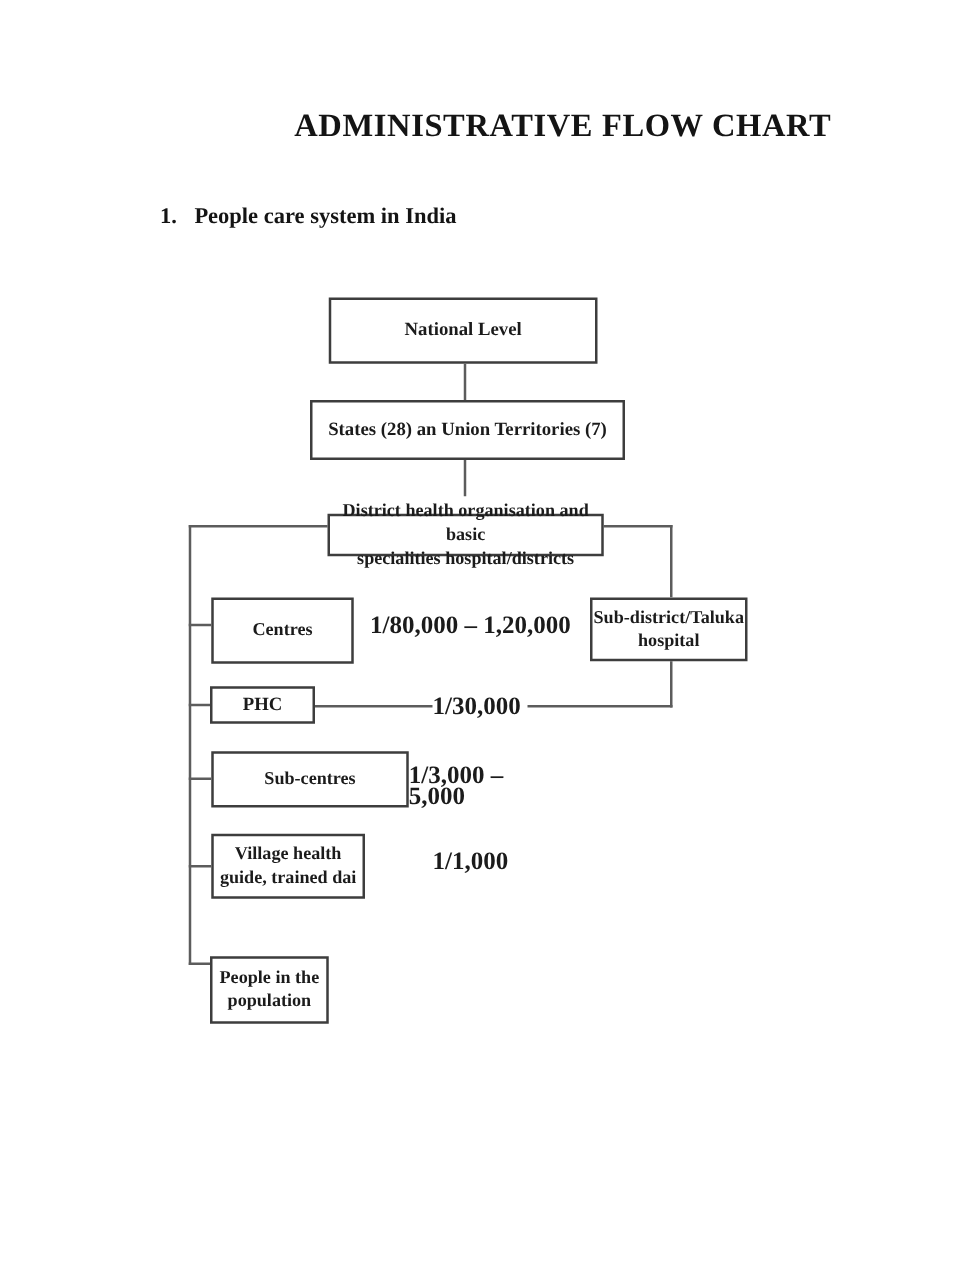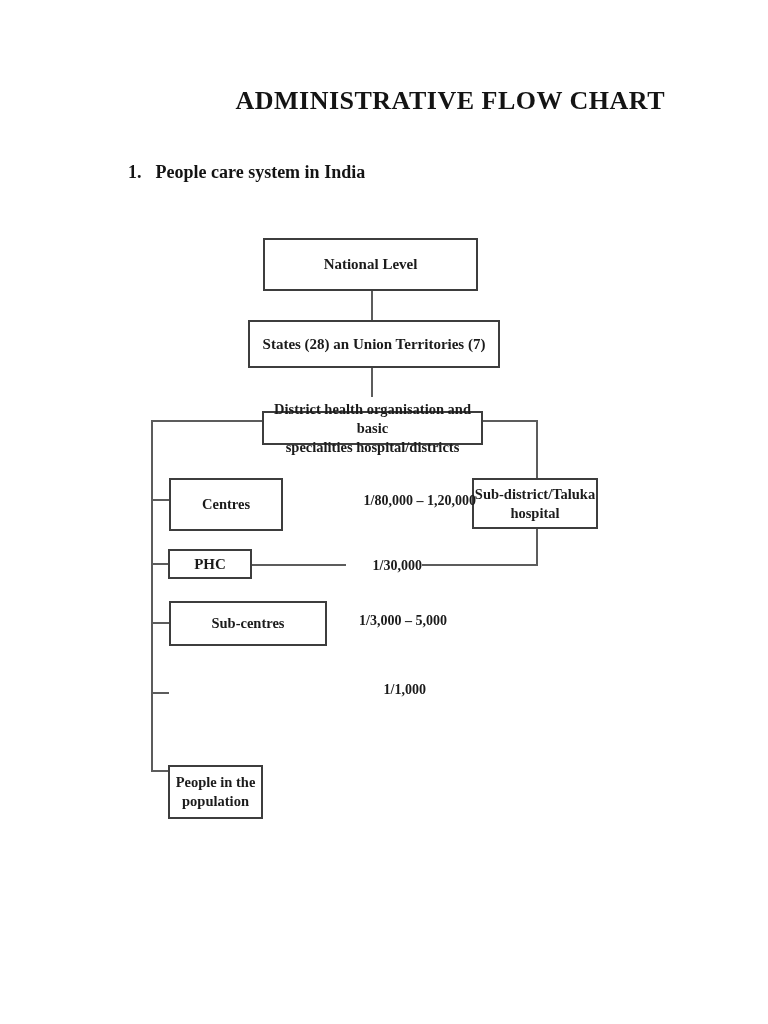--- a/index.html
+++ b/index.html
@@ -72,23 +72,23 @@
   .stub-phc           { left: 151px; top: 563px; width: 17px; }
   .stub-subcentres    { left: 151px; top: 622px; width: 18px; }
   .stub-village       { left: 151px; top: 692px; width: 18px; }
   .stub-people        { left: 151px; top: 770px; width: 17px; }
   .ln-phc-right       { left: 252px; top: 564px; width: 98px; }
   .ln-ratio-right     { left: 417px; top: 564px; width: 121px; }
 
   .ratio {
     position: absolute;
     font-weight: bold;
-    font-size: 14px;
+    font-size: 20px;
     line-height: 17px;
-    text-align: right;
+    text-align: left;
     color: #1b1b1b;
     z-index: 2;
   }
   .ratio.chc        { left: 296px; top: 492px; width: 180px; }
   .ratio.phc        { left: 346px; top: 557px; width: 76px;  background: #ffffff; }
   .ratio.subcentres { left: 327px; top: 612px; width: 120px; }
   .ratio.village    { left: 346px; top: 681px; width: 80px; }
 </style>
 </head>
 <body>
@@ -139,20 +139,24 @@
   </div>
 
   <div class="box phc">
     <span>PHC</span>
   </div>
 
   <div class="box subcentres">
     <span>Sub-centres</span>
   </div>
 
+  <div class="box village">
+    <span>Village health</span>
+    <span>guide, trained dai</span>
+  </div>
 
   <div class="box people">
     <span>People in the</span>
     <span>population</span>
   </div>
 
   <div class="ratio chc">1/80,000 – 1,20,000</div>
   <div class="ratio phc">1/30,000</div>
   <div class="ratio subcentres">1/3,000 – 5,000</div>
   <div class="ratio village">1/1,000</div>

